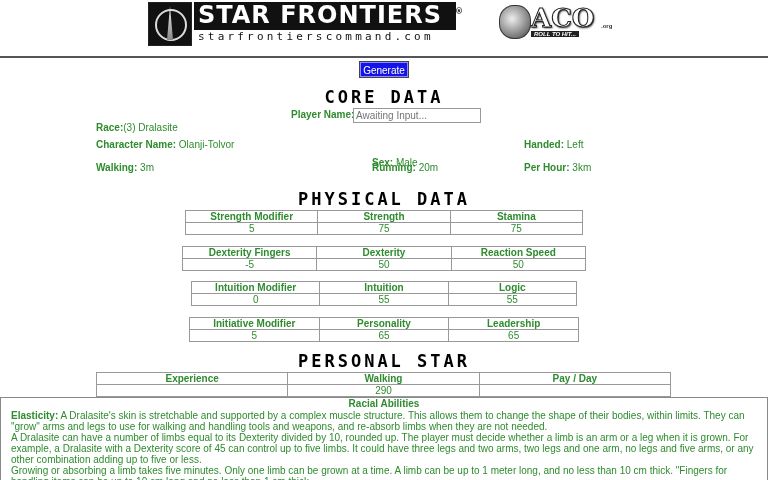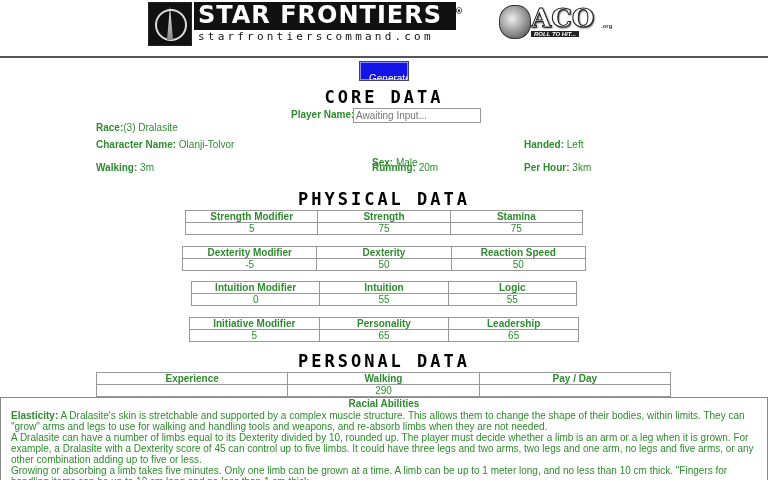--- a/index.html
+++ b/index.html
@@ -54,21 +54,21 @@
       text-shadow: 1px 1px 2px #000;
     }
     .logo-aco .org { position: absolute; left: 104px; top: 20px; font-size: 6px; color: #333; font-weight: bold; }
     .logo-aco .tag {
       position: absolute; left: 34px; top: 28px; font-size: 6px; color: #fff; background: #222;
       padding: 0 3px; font-weight: bold; font-style: italic;
     }
     .gen-btn {
       position: absolute; left: 360px; top: 62px; width: 48px; height: 15px;
       background: #1414e8; color: #fff; border: 1px solid #8c8cff; outline: 1px solid #444;
-      font-size: 10px; line-height: 15px; text-align: center; padding: 8px; cursor: pointer;
+      font-size: 10px; line-height: 15px; text-align: center; padding: 0; cursor: pointer;
       font-family: "Liberation Sans", sans-serif;
     }
     .section-title {
       position: absolute; left: 0; width: 768px; text-align: center;
       font-family: "DejaVu Sans Mono", monospace; font-weight: bold; color: #000;
       font-size: 17px; letter-spacing: 3px; transform: scaleY(1.05);
     }
     .lbl { font-weight: bold; color: #2e8b2e; }
     .val { color: #2e8b2e; }
     .field { position: absolute; font-size: 10px; white-space: nowrap; }
@@ -161,21 +161,21 @@
     <td>5</td>
     <td>75</td>
     <td>75</td>
   </tr>
 </tbody>
   </table>
 
 <table class="stat" style="left:182px; top:246px; width:404px;">
   <tbody>
       <tr>
-    <th>Dexterity Modifier</th>
+    <th>Dexterity Fingers</th>
     <th>Dexterity</th>
     <th>Reaction Speed</th>
   </tr>
   <tr>
     <td>-5</td>
     <td>50</td>
     <td>50</td>
   </tr>
 </tbody>
   </table>
@@ -203,21 +203,21 @@
     <th>Leadership</th>
   </tr>
   <tr>
     <td>5</td>
     <td>65</td>
     <td>65</td>
   </tr>
 </tbody>
   </table>
 
-<div class="section-title" style="top:351px;">PERSONAL DATA</div>
+<div class="section-title" style="top:351px;">PERSONAL STAR</div>
 
 <table class="stat" style="left:96px; top:372px; width:575px;">
   <tbody>
       <tr>
     <th>Experience</th>
     <th>Walking</th>
     <th>Pay / Day</th>
   </tr>
   <tr>
     <td></td>

